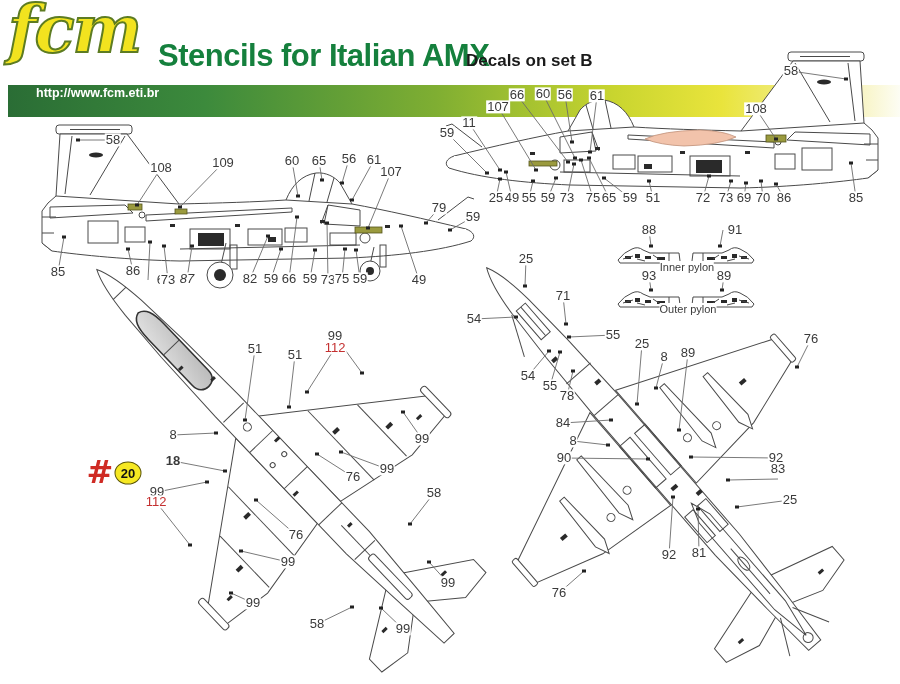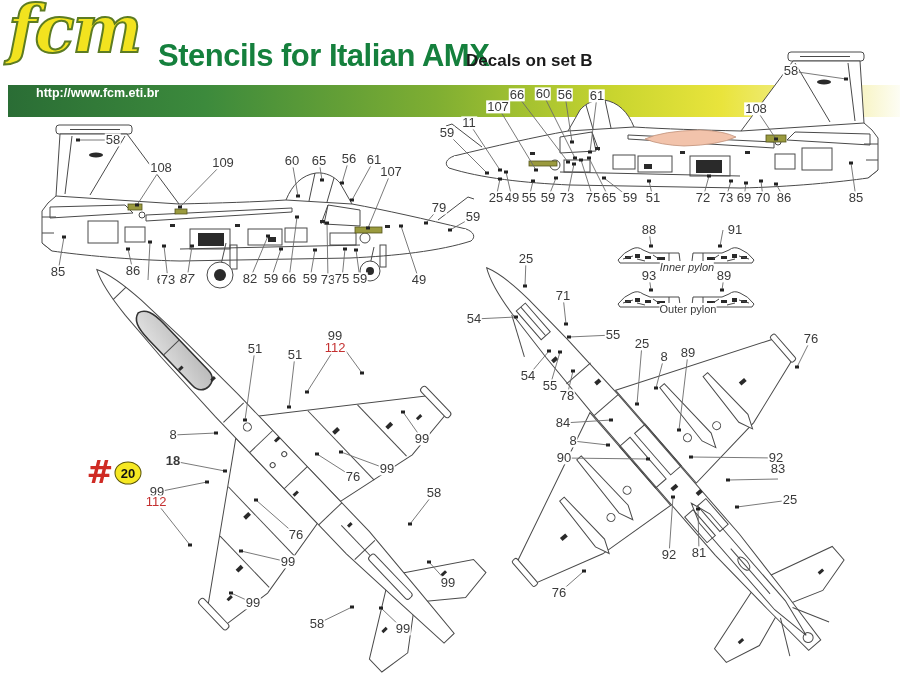--- a/index.html
+++ b/index.html
@@ -478,21 +478,21 @@
       <div class="co" style="left: 573px; top: 441px;">8</div>
       <div class="co" style="left: 564px; top: 458px;">90</div>
       <div class="co" style="left: 776px; top: 458px;">92</div>
       <div class="co" style="left: 778px; top: 469px;">83</div>
       <div class="co" style="left: 790px; top: 500px;">25</div>
       <div class="co" style="left: 669px; top: 555px;">92</div>
       <div class="co" style="left: 699px; top: 553px;">81</div>
       <div class="co" style="left: 559px; top: 593px;">76</div>
       <div class="co" style="left: 649px; top: 230px;">88</div>
       <div class="co" style="left: 723px; top: 230px; margin-left: 12px;">91</div>
-      <div class="cap" style="left: 687px; top: 267px; font-style: italic;">Inner pylon</div>
+      <div class="cap" style="left: 687px; top: 267px;">Inner pylon</div>
       <div class="co" style="left: 649px; top: 276px;">93</div>
       <div class="co" style="left: 724px; top: 276px;">89</div>
       <div class="cap" style="left: 688px; top: 309px;">Outer pylon</div>
     </div>
 
   <div id="marker-hash">#</div>
   <div id="sheet-badge">
     <span>20</span>
   </div>
 </div>

